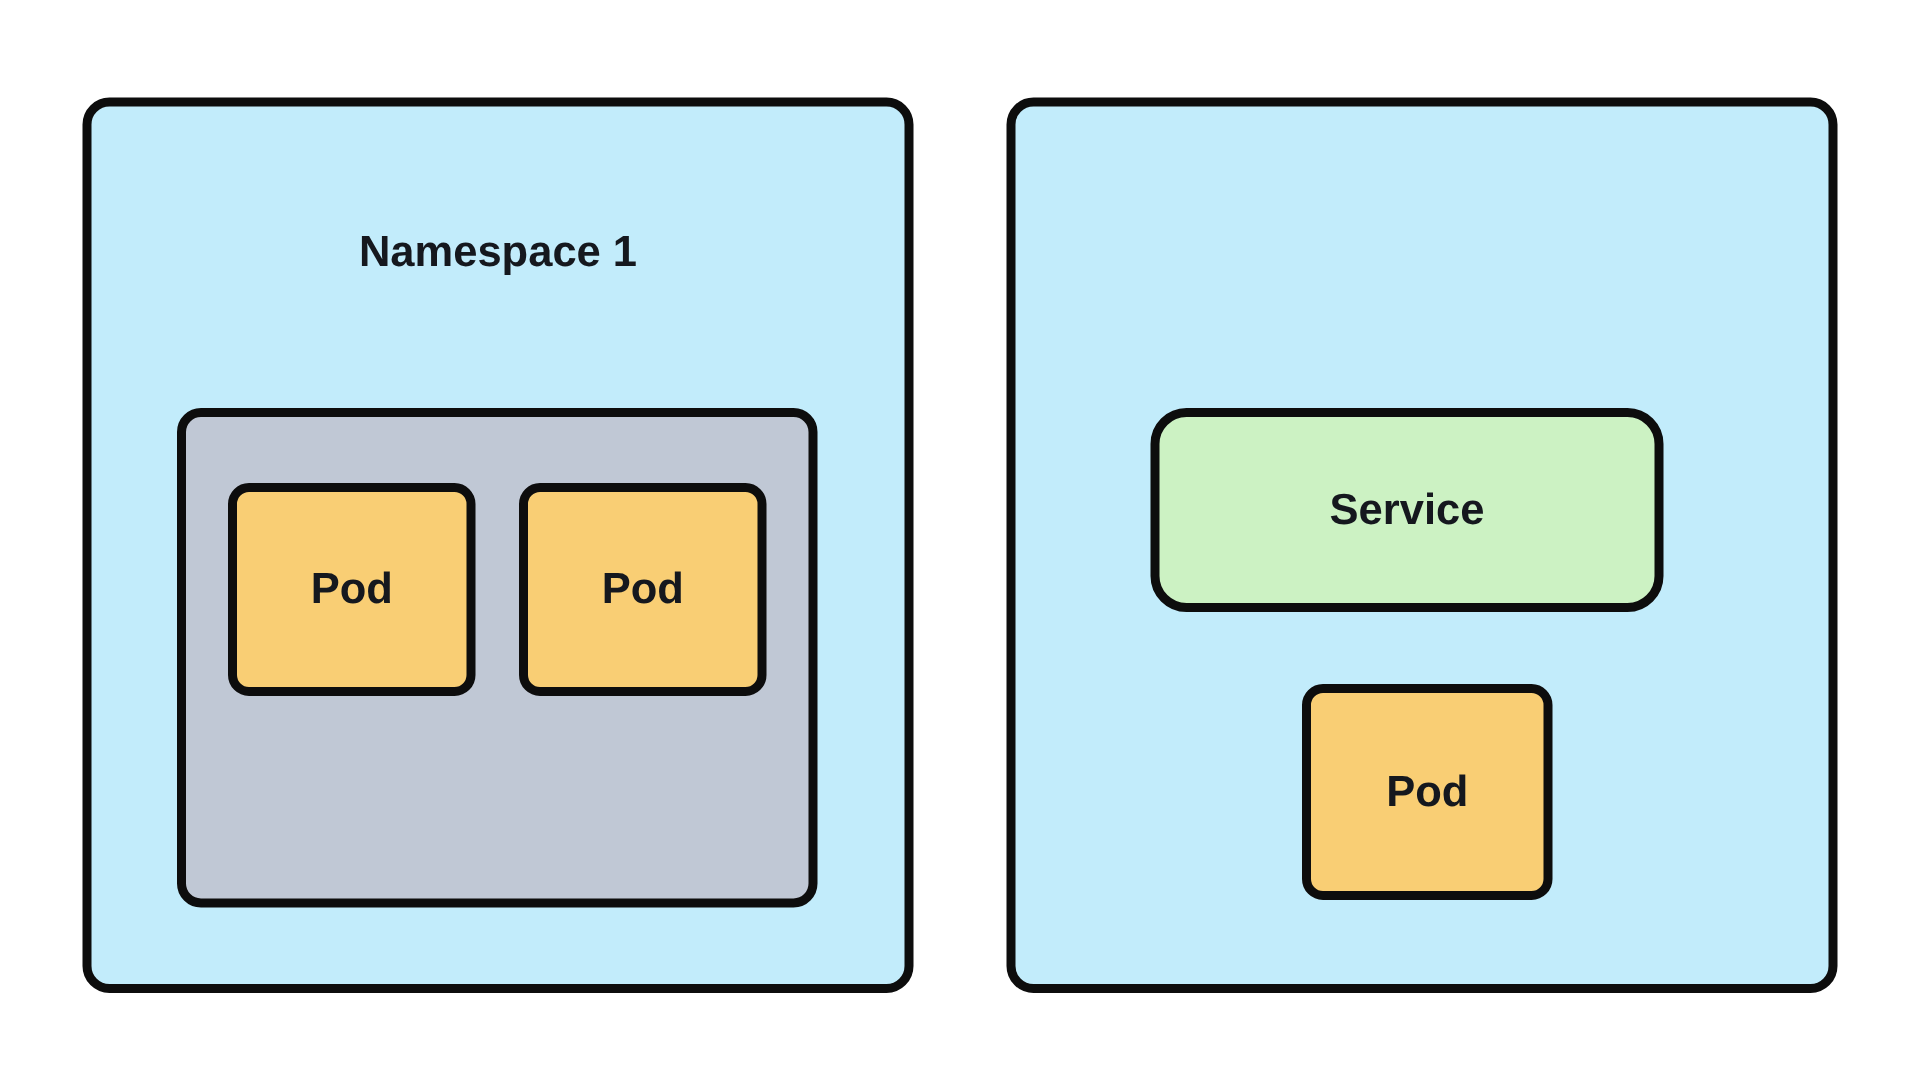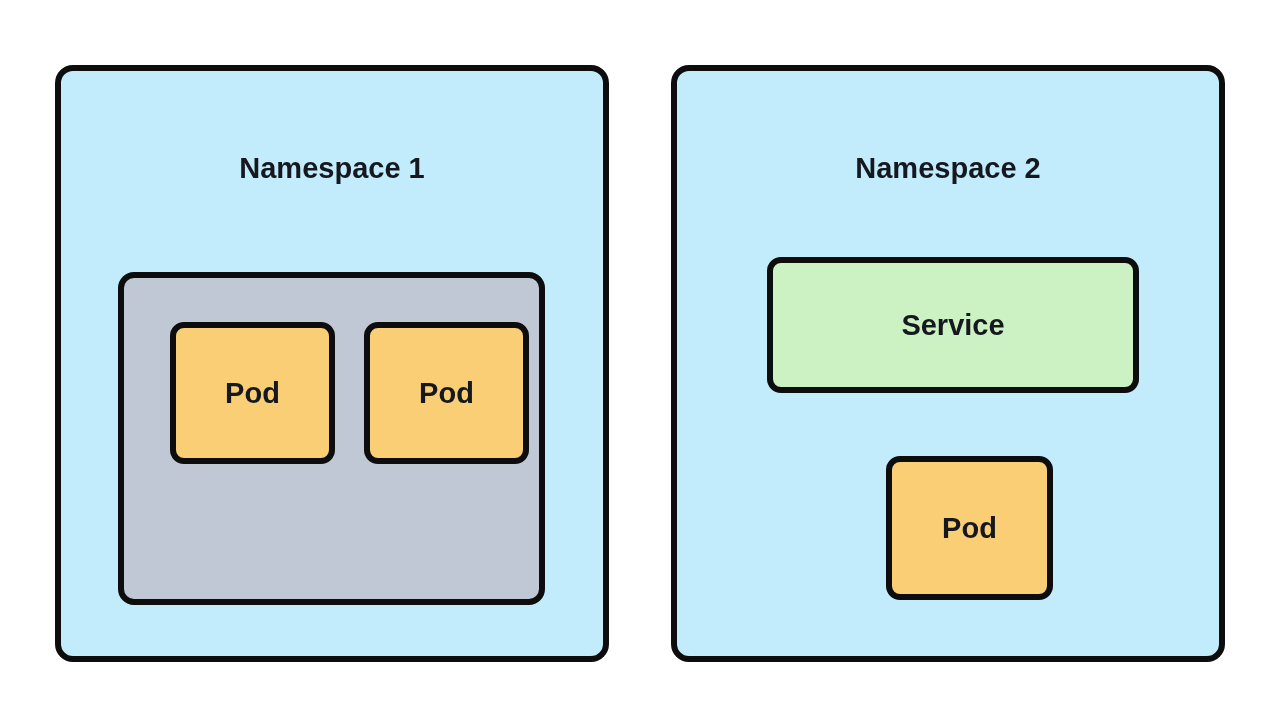--- a/index.html
+++ b/index.html
@@ -51,31 +51,30 @@
     left: 0; right: 0;
     bottom: 26px;
   }
   
   .pod {
     background: var(--c-pod_fill, #f9ce74);
     border-radius: 14px;
     display: flex;
     align-items: center;
     justify-content: center;
-    margin-left: 18px;
   }
   #pod-1 { left: 28px;  top: 44px; width: 165px; height: 142px; }
   #pod-2 { left: 222px; top: 44px; width: 165px; height: 142px; }
   #pod-3 { left: 191px; top: 385px; width: 167px; height: 144px; }
   
   #service-box {
-    left: 90px; top: 186px;
-    width: 372px; height: 136px;
+    left: 90px; top: 201px;
+    width: 342px; height: 136px;
     background: var(--c-service_fill, #ccf2c3);
-    border-radius: 14px;
+    border-radius: 24px;
     display: flex;
     align-items: center;
     justify-content: center;
   }
 </style>
 </head>
 <body>
 
 <div class="canvas">
 
@@ -86,21 +85,20 @@
       <div class="node pod" id="pod-1">
         <span class="label">Pod</span>
       </div>
       <div class="node pod" id="pod-2">
         <span class="label">Pod</span>
       </div>
     </div>
   </div>
 
   <div class="node namespace" id="namespace-2">
-    <div class="label namespace-title">Namespace 2</div>
 
     <div class="node" id="service-box">
       <span class="label">Service</span>
     </div>
 
     <div class="node pod" id="pod-3">
       <span class="label">Pod</span>
     </div>
   </div>
 

